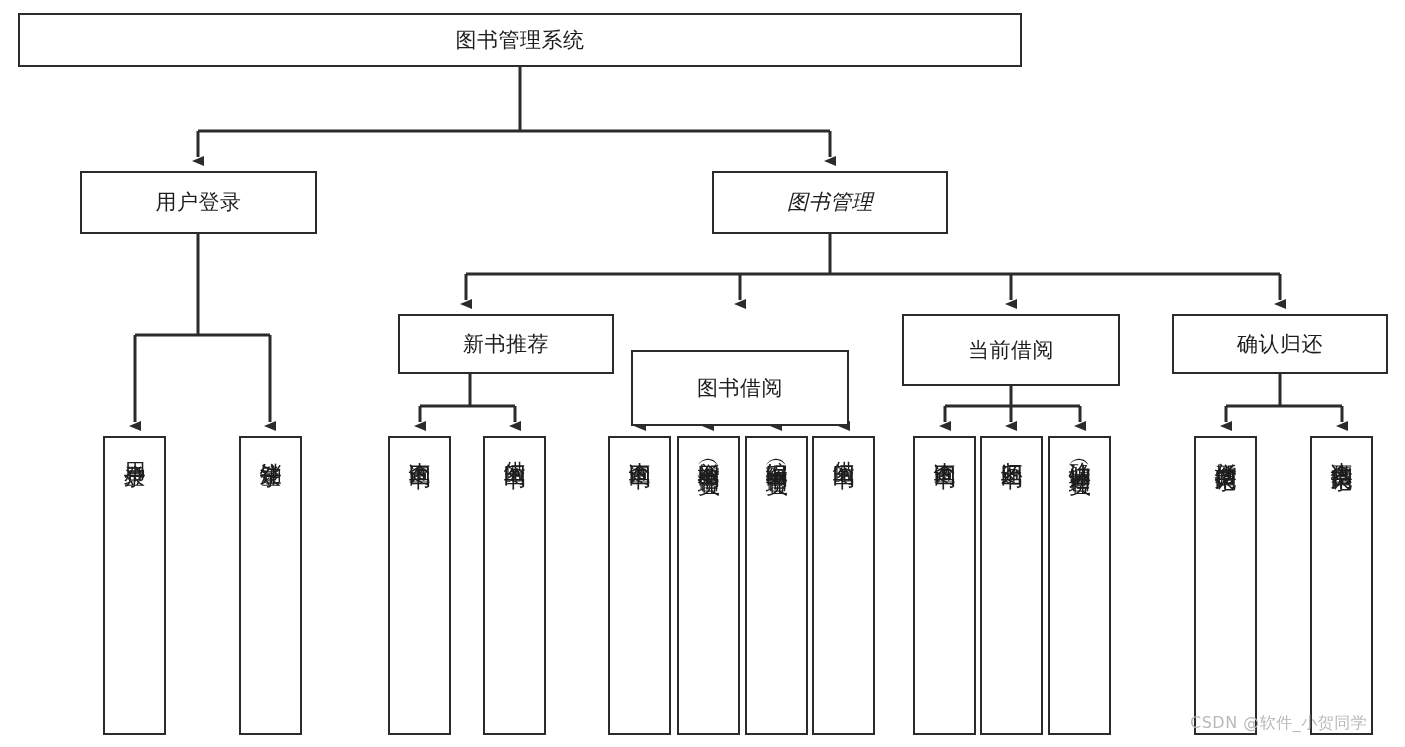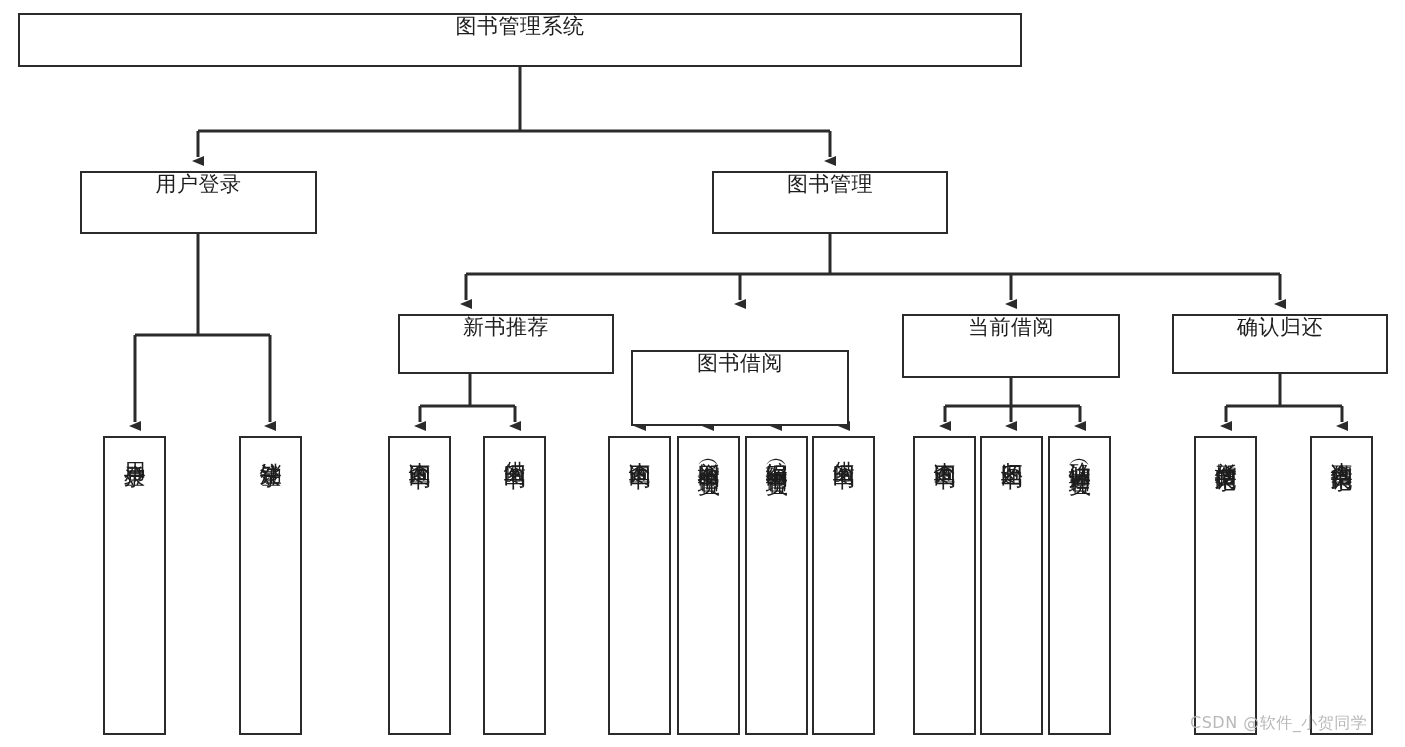--- a/index.html
+++ b/index.html
@@ -24,21 +24,21 @@
     width: 1405px;
     height: 747px;
     pointer-events: none;
   }
   .node {
     position: absolute;
     box-sizing: border-box;
     border: 2px solid #2b2b2b;
     background: #ffffff;
     display: flex;
-    align-items: flex-start;
+    align-items: center;
     justify-content: center;
     overflow: hidden;
   }
   .node .label {
     color: #1d1d1d;
     font-size: 21px;
     line-height: 1.08;
     letter-spacing: 0.5px;
     text-align: center;
     white-space: nowrap;
@@ -133,33 +133,33 @@
   </svg>
 
   <div class="node" style="left:18px; top:13px; width:1004px; height:54px;">
     <span class="label">图书管理系统</span>
   </div>
 
   <div class="node" style="left:80px; top:171px; width:237px; height:63px;">
     <span class="label">用户登录</span>
   </div>
 
-  <div class="node" style="left:712px; top:171px; width:236px; height:63px;">
+  <div class="node" style="left:712px; top:171px; width:236px; height:63px;font-style:italic;">
     <span class="label">图书管理</span>
   </div>
 
   <div class="node" style="left:362px; top:314px; width:216px; height:60px;margin-left:36px;">
     <span class="label">新书推荐</span>
   </div>
 
   <div class="node" style="left:631px; top:314px; width:218px; height:76px;margin-top:36px;">
     <span class="label">图书借阅</span>
   </div>
 
-  <div class="node" style="left:902px; top:314px; width:218px; height:64px;">
+  <div class="node" style="left:902px; top:314px; width:218px; height:72px;">
     <span class="label">当前借阅</span>
   </div>
 
   <div class="node" style="left:1172px; top:314px; width:216px; height:60px;">
     <span class="label">确认归还</span>
   </div>
 
   <div class="node vertical" style="left:103px; top:436px; width:63px; height:299px;">
     <span class="label">用户登录</span>
   </div>

